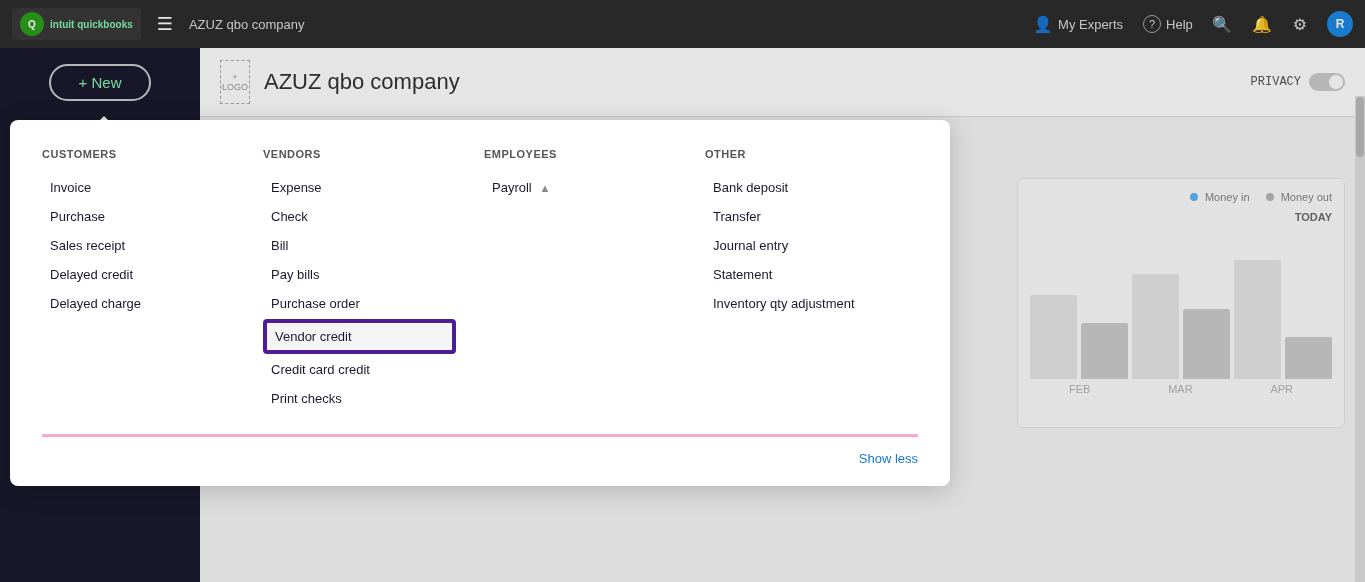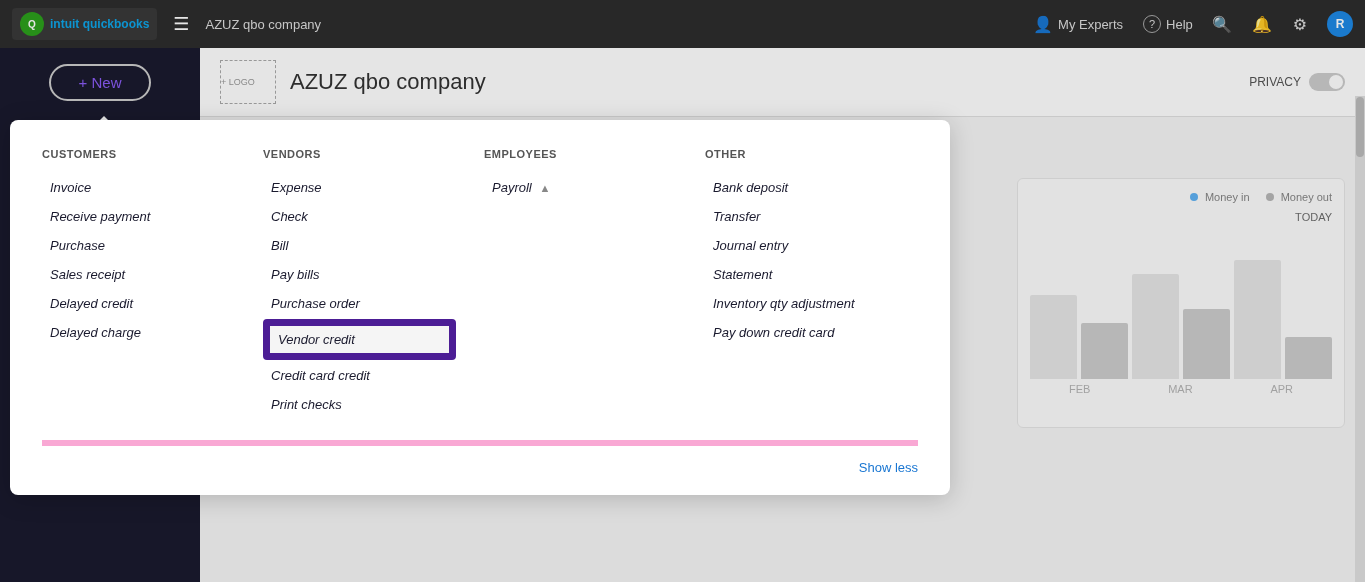--- a/index.html
+++ b/index.html
@@ -12,40 +12,40 @@
     }
     .qb-logo {
       display: flex; align-items: center; gap: 6px;
       background: #393939; border-radius: 4px; padding: 4px 8px;
     }
     .qb-logo-icon {
       width: 24px; height: 24px; background: #2ca01c; border-radius: 50%;
       display: flex; align-items: center; justify-content: center;
       font-size: 10px; font-weight: bold; color: #fff;
     }
-    .qb-logo-text { color: #0ea5e9; font-size: 12px; font-weight: 600; }
+    .qb-logo-text { color: #86efac; font-size: 10px; font-weight: 600; }
     .hamburger { font-size: 18px; cursor: pointer; }
     .nav-company { font-size: 13px; color: #ddd; flex: 1; }
     .nav-actions { display: flex; align-items: center; gap: 20px; }
     .nav-action-item { display: flex; align-items: center; gap: 5px; font-size: 13px; color: #ddd; cursor: pointer; }
     .nav-icon { font-size: 16px; }
     .nav-avatar {
       width: 26px; height: 26px; background: #1e88e5; border-radius: 50%;
       display: flex; align-items: center; justify-content: center;
       font-size: 12px; font-weight: bold; color: #fff;
     }
 
     
     .sidebar {
       position: absolute; top: 48px; left: 0; width: 200px; height: calc(100% - 48px);
       background: #1a1a2e; display: flex; flex-direction: column; align-items: center; padding-top: 16px;
     }
     .new-button {
       display: flex; align-items: center; gap: 6px;
-      border: 2px solid #fff; border-radius: 20px; color: #8b5cf6;
+      border: 2px solid #fff; border-radius: 20px; color: #86efac;
       padding: 8px 28px; font-size: 15px; cursor: pointer; font-weight: 500;
       background: transparent; margin-bottom: 20px;
     }
     .new-button-caret {
       position: absolute; top: 116px; left: 96px;
       width: 0; height: 0;
       border-left: 8px solid transparent;
       border-right: 8px solid transparent;
       border-bottom: 8px solid #fff;
     }
@@ -53,44 +53,44 @@
     
     .main-area {
       position: absolute; top: 48px; left: 200px; right: 0; bottom: 0;
       background: #f5f5f5;
     }
     .main-header {
       display: flex; align-items: center; padding: 12px 20px; background: #fff;
       border-bottom: 1px solid #e0e0e0; gap: 14px;
     }
     .logo-box {
-      width: 56px; height: 44px; border: 1px dashed #aaa;
+      width: 30px; height: 44px; border: 1px dashed #aaa;
       display: flex; align-items: center; justify-content: flex-start;
       font-size: 9px; color: #999; text-align: center; cursor: pointer;
     }
     .company-title { font-size: 22px; font-weight: 400; color: #333; flex: 1; }
-    .privacy-toggle { display: flex; align-items: center; gap: 8px; font-size: 12px; color: #555; }
+    .privacy-toggle { display: flex; align-items: center; gap: 8px; font-size: 12px; color: #555; font-family: Liberation Mono, monospace; }
     .toggle-track {
       width: 36px; height: 18px; background: #ccc; border-radius: 9px;
       position: relative; cursor: pointer;
     }
     .toggle-thumb {
       position: absolute; top: 2px; right: 2px; width: 14px; height: 14px;
       background: #fff; border-radius: 50%;
     }
 
     
     .chart-area {
       position: absolute; top: 130px; right: 20px; width: 328px; height: 250px;
       background: #fff; border: 1px solid #e0e0e0; border-radius: 6px; padding: 12px;
       opacity: 0.7;
     }
     .chart-legend { display: flex; gap: 16px; font-size: 11px; color: #555; justify-content: flex-end; margin-bottom: 8px; }
     .legend-dot { width: 8px; height: 8px; border-radius: 50%; display: inline-block; margin-right: 4px; }
-    .chart-today { text-align: right; font-size: 11px; font-weight: 400; color: #333; margin-bottom: 16px; }
+    .chart-today { text-align: right; font-size: 11px; font-weight: 700; color: #333; margin-bottom: 16px; }
     .chart-bars { display: flex; align-items: flex-end; gap: 4px; height: 140px; margin-top: 8px; }
     .chart-bar { flex: 1; background: #e0e0e0; border-radius: 2px 2px 0 0; }
     .chart-labels { display: flex; justify-content: space-around; font-size: 11px; color: #999; margin-top: 4px; }
 
     
     .overlay {
       position: absolute; top: 0; left: 0; right: 0; bottom: 0;
       background: rgba(0,0,0,0.1); z-index: 10;
     }
     .dropdown-panel {
@@ -99,29 +99,29 @@
       padding: 28px 32px 20px 32px; z-index: 20;
     }
     .dropdown-columns { display: flex; gap: 8px; }
     .dropdown-col { flex: 1; padding-right: 20px; }
     .col-header {
       font-size: 11px; font-weight: 700; color: #555; letter-spacing: 0.5px;
       margin-bottom: 14px; text-transform: uppercase;
     }
     .col-item {
       font-size: 13px; color: #1a1a2e; padding: 6px 8px; cursor: pointer;
-      border-radius: 4px; display: block; margin-bottom: 2px; font-style: italic;
+      border-radius: 4px; display: block; margin-bottom: 2px;
     }
     .col-item.highlighted {
       background: #f5f5f5;
-      border: 7px solid #4c1d95;
+      border: 4px solid #4c1d95;
       border-radius: 4px;
     }
     .dropdown-footer {
-      border-top: 6px solid #f9a8d4; margin-top: 20px; padding-top: 14px;
+      border-top: 3px solid #f9a8d4; margin-top: 20px; padding-top: 14px;
       display: flex; justify-content: flex-end;
     }
     .show-less-btn {
       font-size: 13px; color: #1976d2; cursor: pointer; background: none; border: none;
     }
 
     
     .upgrade-icon { color: #888; font-size: 11px; margin-left: 4px; }
 
     
@@ -220,21 +220,20 @@
 </div>
 
 <div class="overlay"></div>
 
 <div class="dropdown-panel">
   <div class="dropdown-columns">
 
     <div class="dropdown-col">
       <div class="col-header">CUSTOMERS</div>
       <a class="col-item">Invoice</a>
-      <a class="col-item">Receive payment</a>
       <a class="col-item">Purchase</a>
       <a class="col-item">Sales receipt</a>
       <a class="col-item">Delayed credit</a>
       <a class="col-item">Delayed charge</a>
     </div>
 
     <div class="dropdown-col">
       <div class="col-header">VENDORS</div>
       <a class="col-item">Expense</a>
       <a class="col-item">Check</a>
@@ -254,21 +253,20 @@
       </a>
     </div>
 
     <div class="dropdown-col">
       <div class="col-header">OTHER</div>
       <a class="col-item">Bank deposit</a>
       <a class="col-item">Transfer</a>
       <a class="col-item">Journal entry</a>
       <a class="col-item">Statement</a>
       <a class="col-item">Inventory qty adjustment</a>
-      <a class="col-item">Pay down credit card</a>
     </div>
 
   </div>
 
   <div class="dropdown-footer">
     <button class="show-less-btn">Show less</button>
   </div>
 </div>
 
 </body></html>

